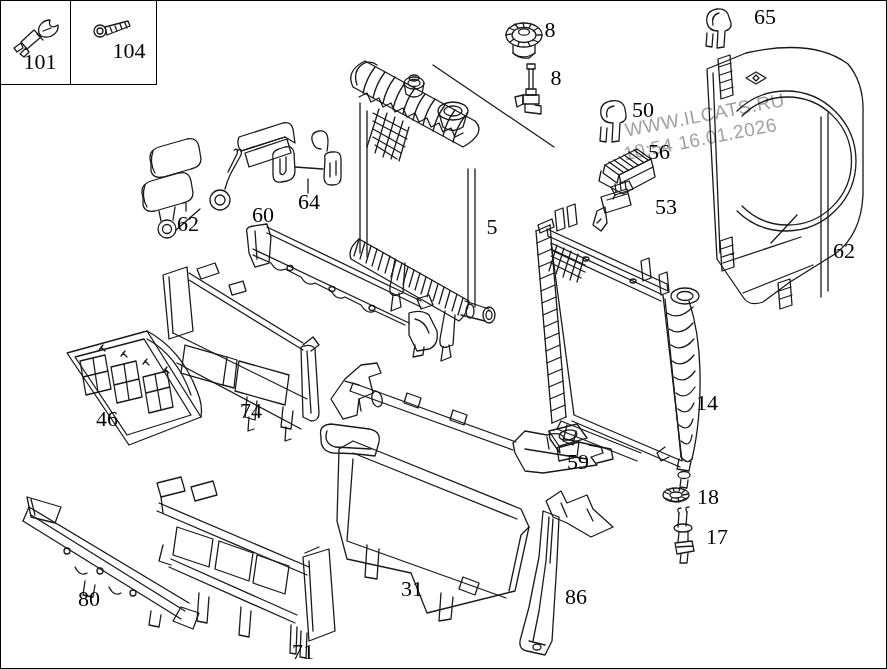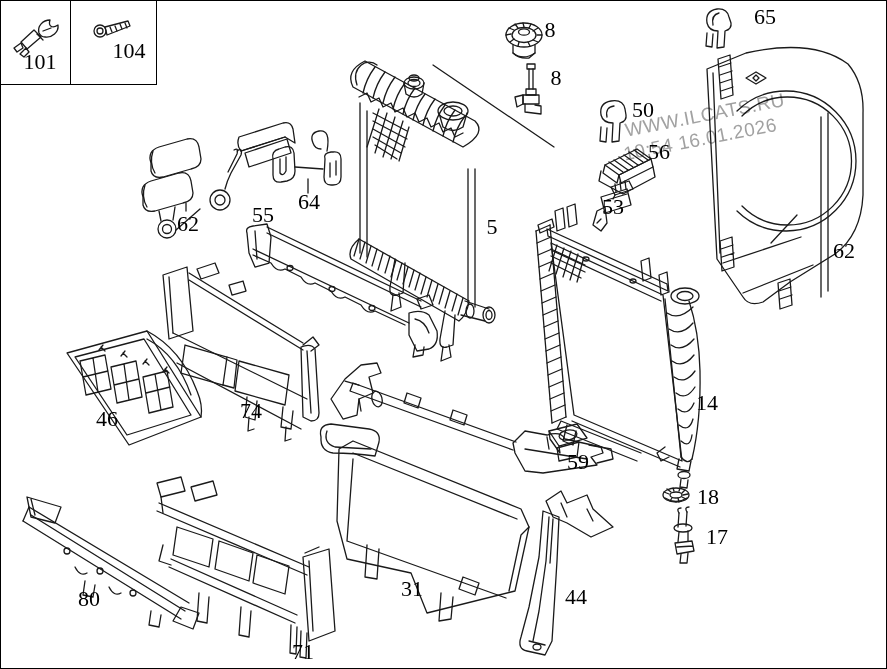--- a/index.html
+++ b/index.html
@@ -344,31 +344,31 @@
     <div class="wm1">WWW.ILCATS.RU</div>
     <div class="wm2">10:54 16.01.2026</div>
   </div>
 
   <span class="callout" style="left:39px;top:61px">101</span>
   <span class="callout" style="left:128px;top:50px">104</span>
   <span class="callout" style="left:549px;top:29px">8</span>
   <span class="callout" style="left:555px;top:77px">8</span>
   <span class="callout" style="left:642px;top:109px">50</span>
   <span class="callout" style="left:658px;top:151px">56</span>
-  <span class="callout" style="left:612px;top:206px">53</span>
+  <span class="callout" style="left:665px;top:206px">53</span>
   <span class="callout" style="left:764px;top:16px">65</span>
   <span class="callout" style="left:843px;top:250px">62</span>
   <span class="callout" style="left:491px;top:226px">5</span>
   <span class="callout" style="left:706px;top:402px">14</span>
   <span class="callout" style="left:187px;top:223px">62</span>
-  <span class="callout" style="left:262px;top:214px">55</span>
+  <span class="callout" style="left:262px;top:214px">60</span>
   <span class="callout" style="left:308px;top:201px">64</span>
   <span class="callout" style="left:106px;top:418px">46</span>
   <span class="callout" style="left:250px;top:410px">74</span>
   <span class="callout" style="left:411px;top:588px">31</span>
   <span class="callout" style="left:577px;top:461px">59</span>
   <span class="callout" style="left:707px;top:496px">18</span>
   <span class="callout" style="left:716px;top:536px">17</span>
-  <span class="callout" style="left:575px;top:596px">44</span>
+  <span class="callout" style="left:575px;top:596px">86</span>
   <span class="callout" style="left:88px;top:598px">80</span>
   <span class="callout" style="left:302px;top:651px">71</span>
 
 </div>
 
 </body></html>

